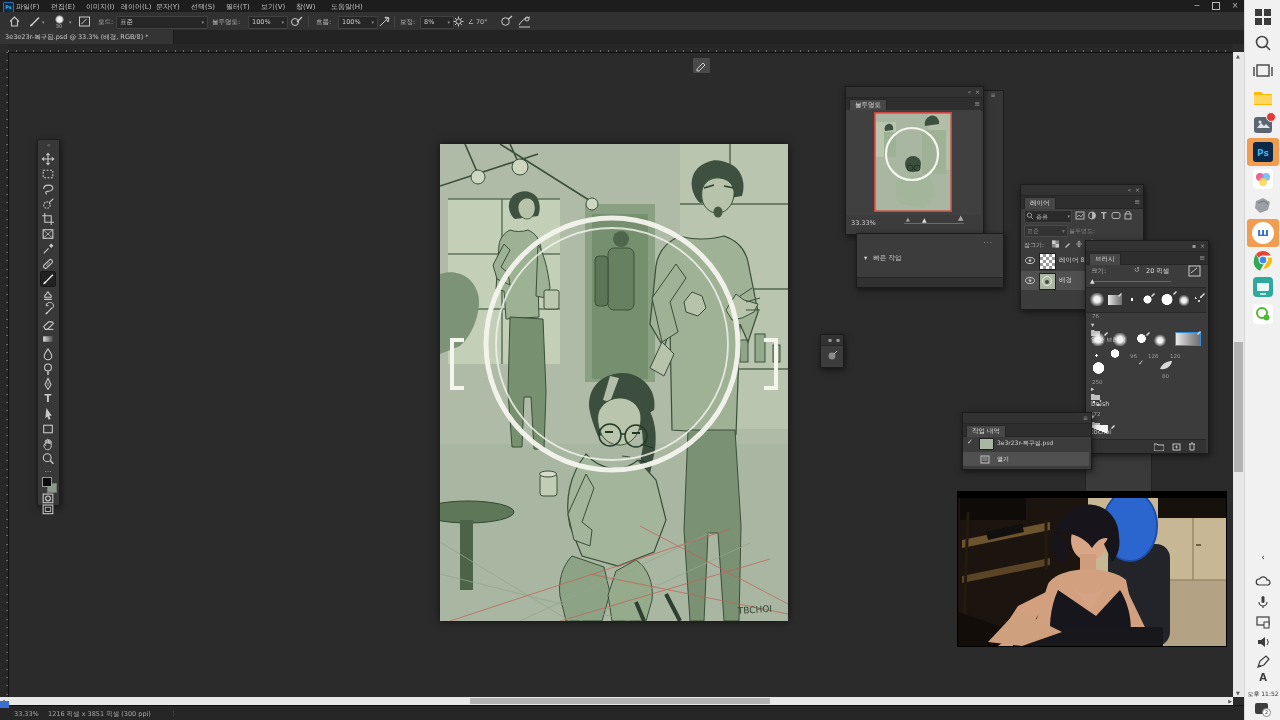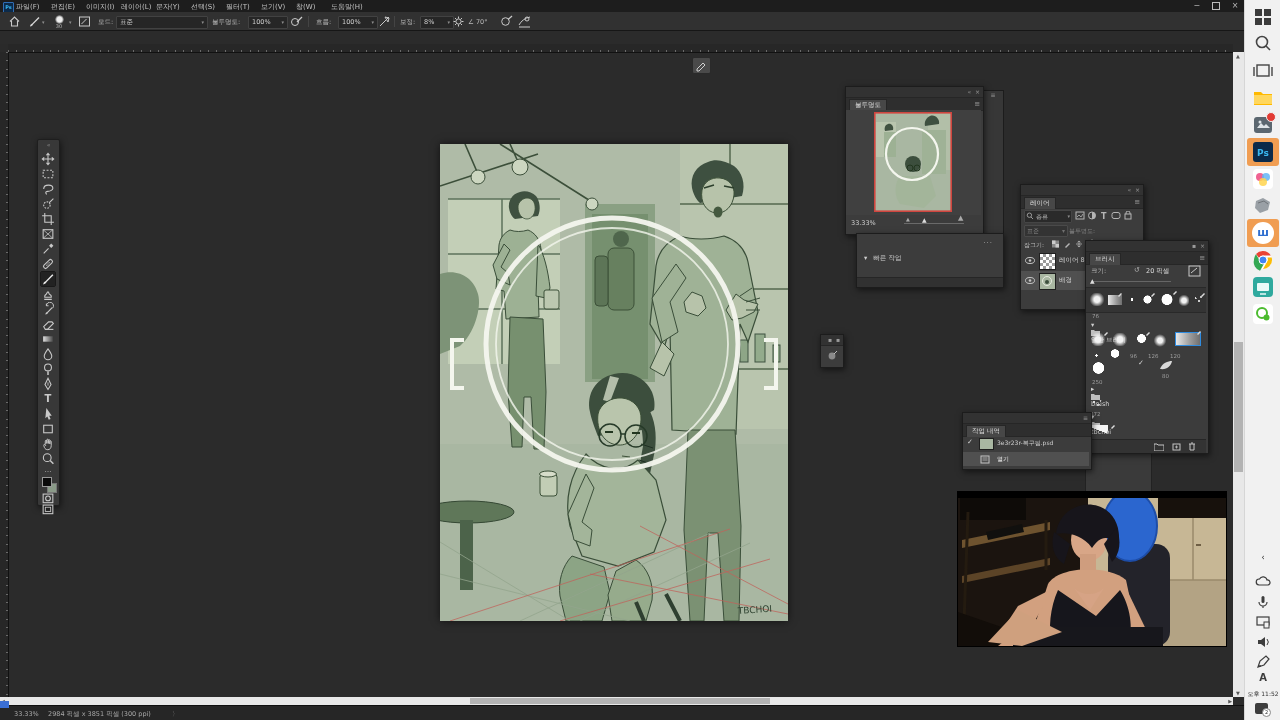--- a/index.html
+++ b/index.html
@@ -138,20 +138,23 @@
         <circle cx="5.5" cy="6.5" r="3.8" fill="none" stroke="#c9c9c9"></circle>
         <path d="M8 4.5L12 1" stroke="#c9c9c9" stroke-width="1.3"></path>
       </svg>
     <svg class="oicon" style="left:518px" viewBox="0 0 13 13">
         <path d="M1 10c2-4 6-7 11-8" fill="none" stroke="#c9c9c9"></path>
         <path d="M1 12h11" stroke="#c9c9c9"></path>
         <circle cx="9" cy="4" r="2" fill="none" stroke="#c9c9c9"></circle>
       </svg>
   </div>
 
+  <div id="tabbar" class="abs">
+    <div id="doctab" class="txt">3e3e23r-복구됨.psd @ 33.3% (배경, RGB/8) *</div>
+  </div>
 
   <div id="rulerC" class="abs"></div>
   <div id="rulerH" class="abs">
       <div class="tick" style="left: 0px; bottom: 0px; width: 1px; height: 2px;"></div>
       <div class="tick" style="left: 8.3px; bottom: 0px; width: 1px; height: 2px;"></div>
       <div class="tick" style="left: 16.7px; bottom: 0px; width: 1px; height: 2px;"></div>
       <div class="tick" style="left: 25px; bottom: 0px; width: 1px; height: 2px;"></div>
       <div class="tick" style="left: 33.3px; bottom: 0px; width: 1px; height: 2px;"></div>
       <div class="tick" style="left: 41.7px; bottom: 0px; width: 1px; height: 2px;"></div>
       <div class="tick" style="left: 50px; bottom: 0px; width: 1px; height: 2px;"></div>
@@ -462,21 +465,21 @@
   </div>
   <div id="scrollH" class="abs">
     <span class="sarrow" style="left:1px;top:0">◀</span>
     <div class="thumb"></div>
     <span class="sarrow" style="right:1px;top:0">▶</span>
   </div>
 
   <div id="bluesq" class="abs"></div>
   <div id="statusbar" class="abs">
     <span class="abs txt" style="left:14px;top:4px">33.33%</span>
-    <span class="abs txt" style="left:48px;top:4px">2984 픽셀 x 3851 픽셀 (300 ppi)</span>
+    <span class="abs txt" style="left:48px;top:4px">1216 픽셀 x 3851 픽셀 (300 ppi)</span>
     <span class="abs txt" style="left:172px;top:4px;color:#7d7d7d">〉</span>
   </div>
 
   <div id="toolbar" class="abs">
     <div style="text-align:center;font-size:6px;color:#9a9a9a;line-height:10px">«</div>
     <div class="tool" style="top:12px">
         <svg viewBox="0 0 13 13">
           <path d="M6.5 1.5v10M1.5 6.5h10M5 3l1.5-1.8L8 3M5 10l1.5 1.8L8 10M3 5L1.2 6.5 3 8M10 5l1.8 1.5L10 8" fill="none" stroke="#c9c9c9"></path>
         </svg>
       </div>

